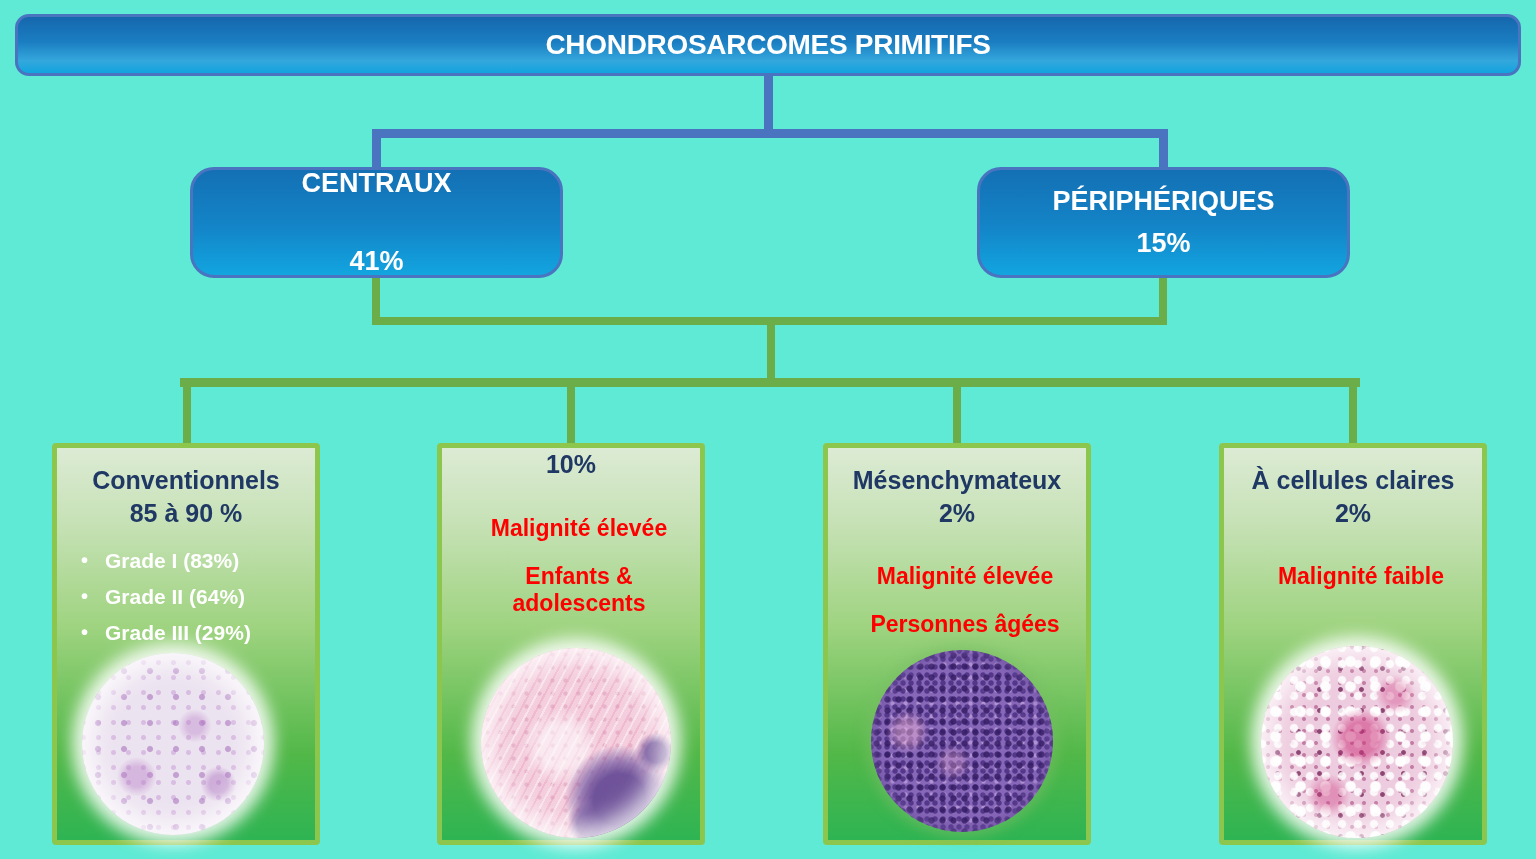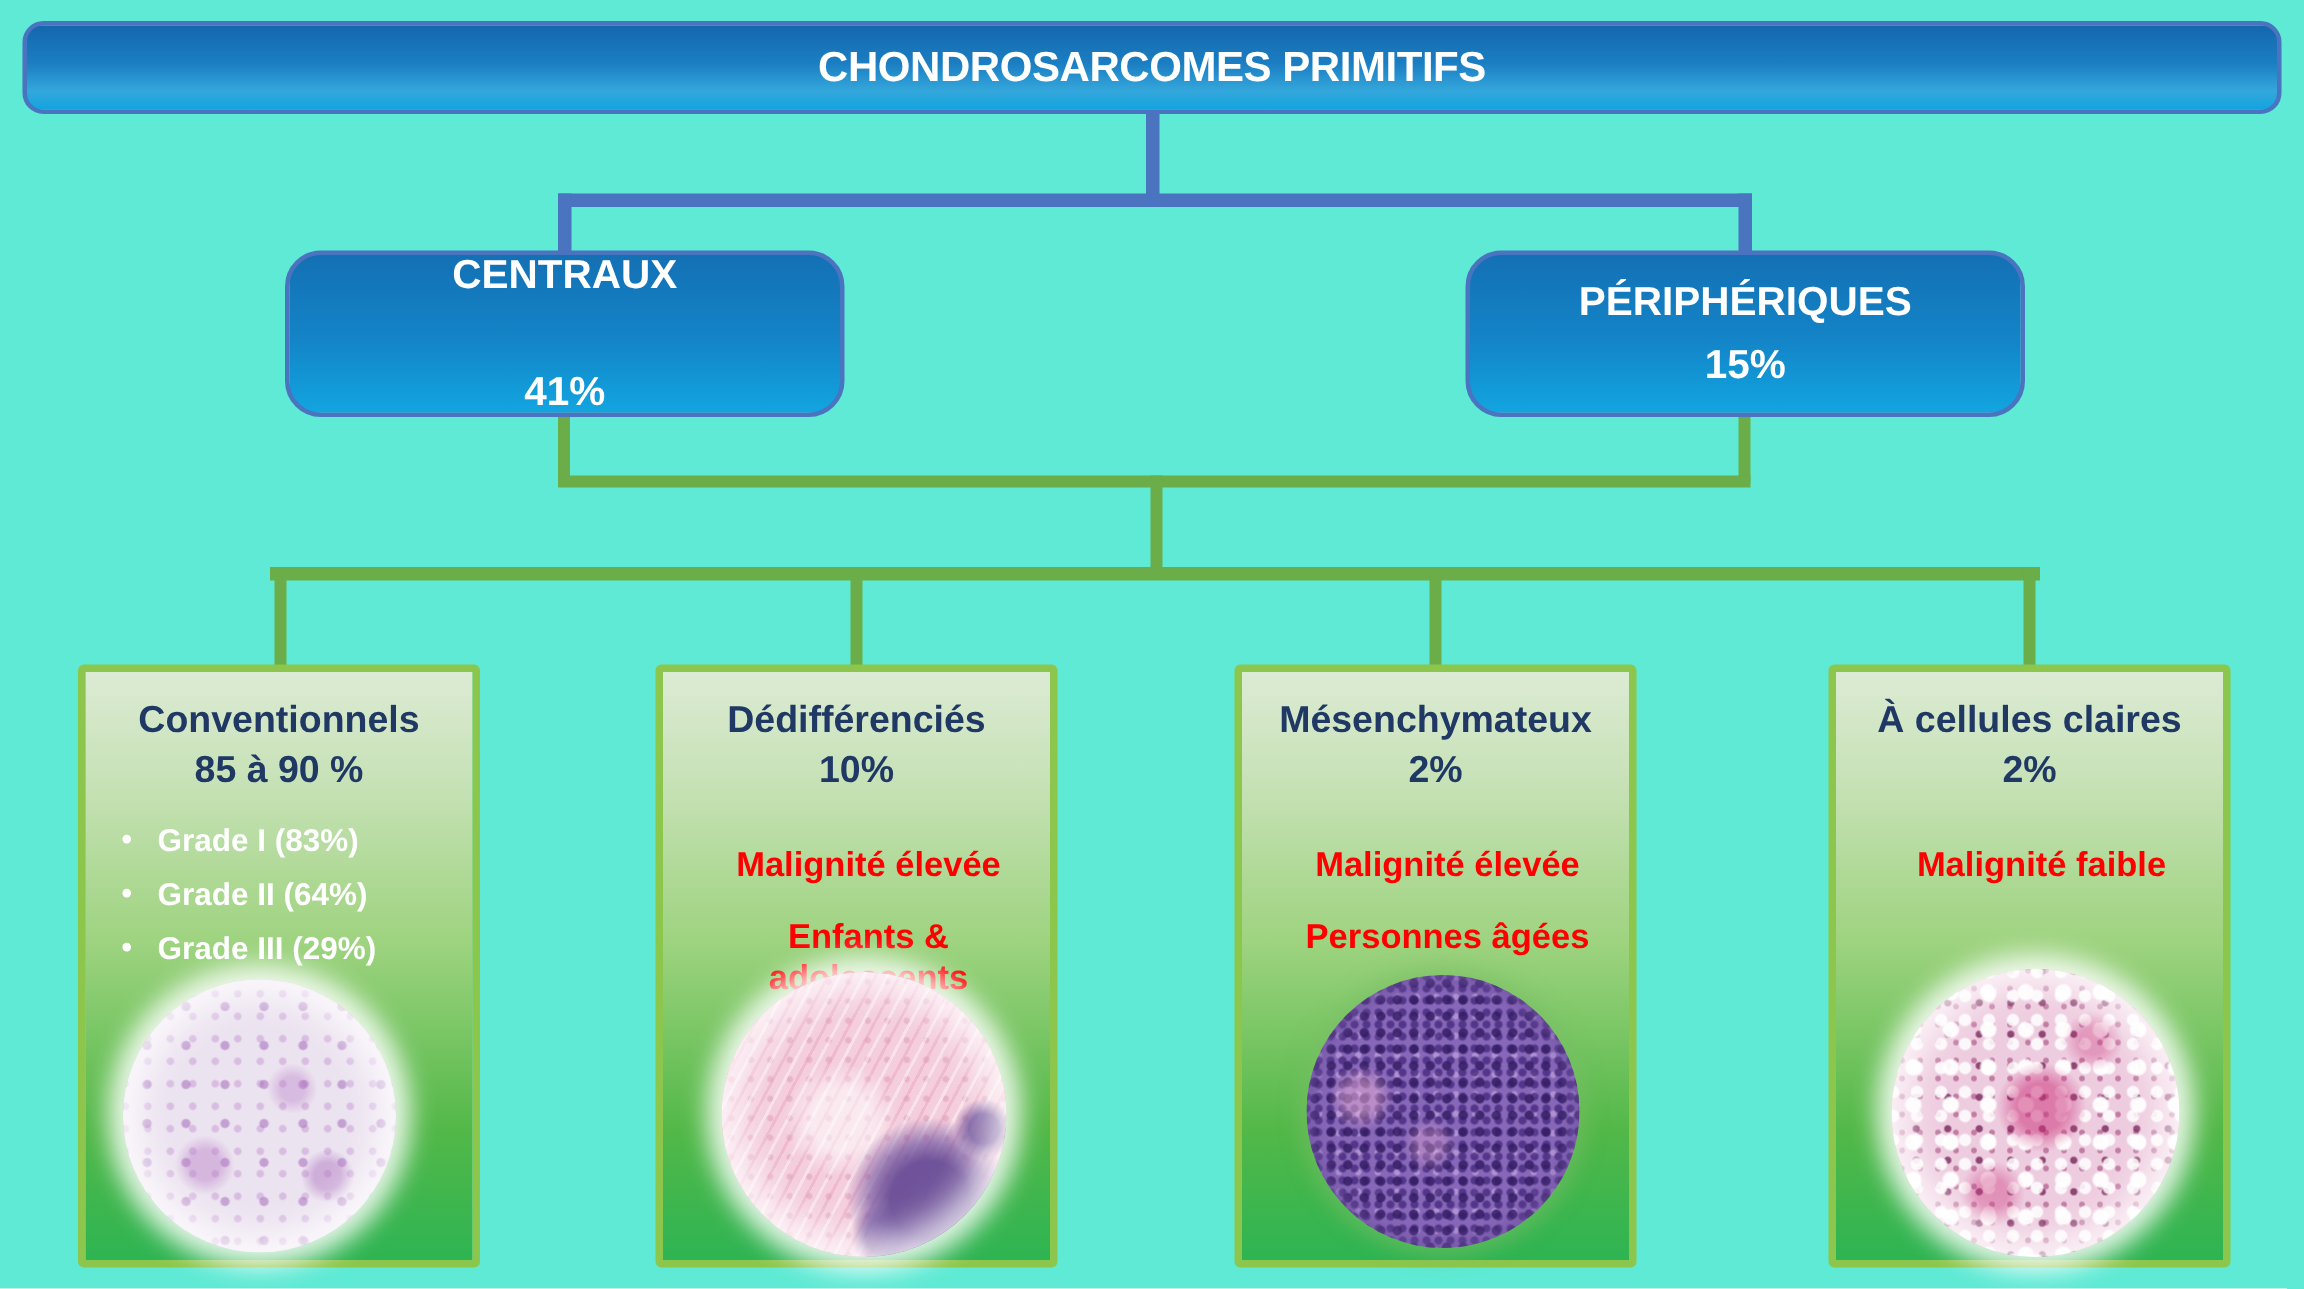--- a/index.html
+++ b/index.html
@@ -167,21 +167,20 @@
     <div class="card-pct">85 à 90 %</div>
     <ul class="grades">
       <li>Grade I (83%)</li>
       <li>Grade II (64%)</li>
       <li>Grade III (29%)</li>
     </ul>
     <div class="histo histo1"></div>
   </div>
 
   <div class="card card2">
-    <div class="card-title">Dédifférenciés</div>
     <div class="card-pct">10%</div>
     <div class="note note-first">Malignité élevée</div>
     <div class="note">Enfants &amp; adolescents</div>
     <div class="histo histo2"></div>
   </div>
 
   <div class="card card3">
     <div class="card-title">Mésenchymateux</div>
     <div class="card-pct">2%</div>
     <div class="note note-first">Malignité élevée</div>

